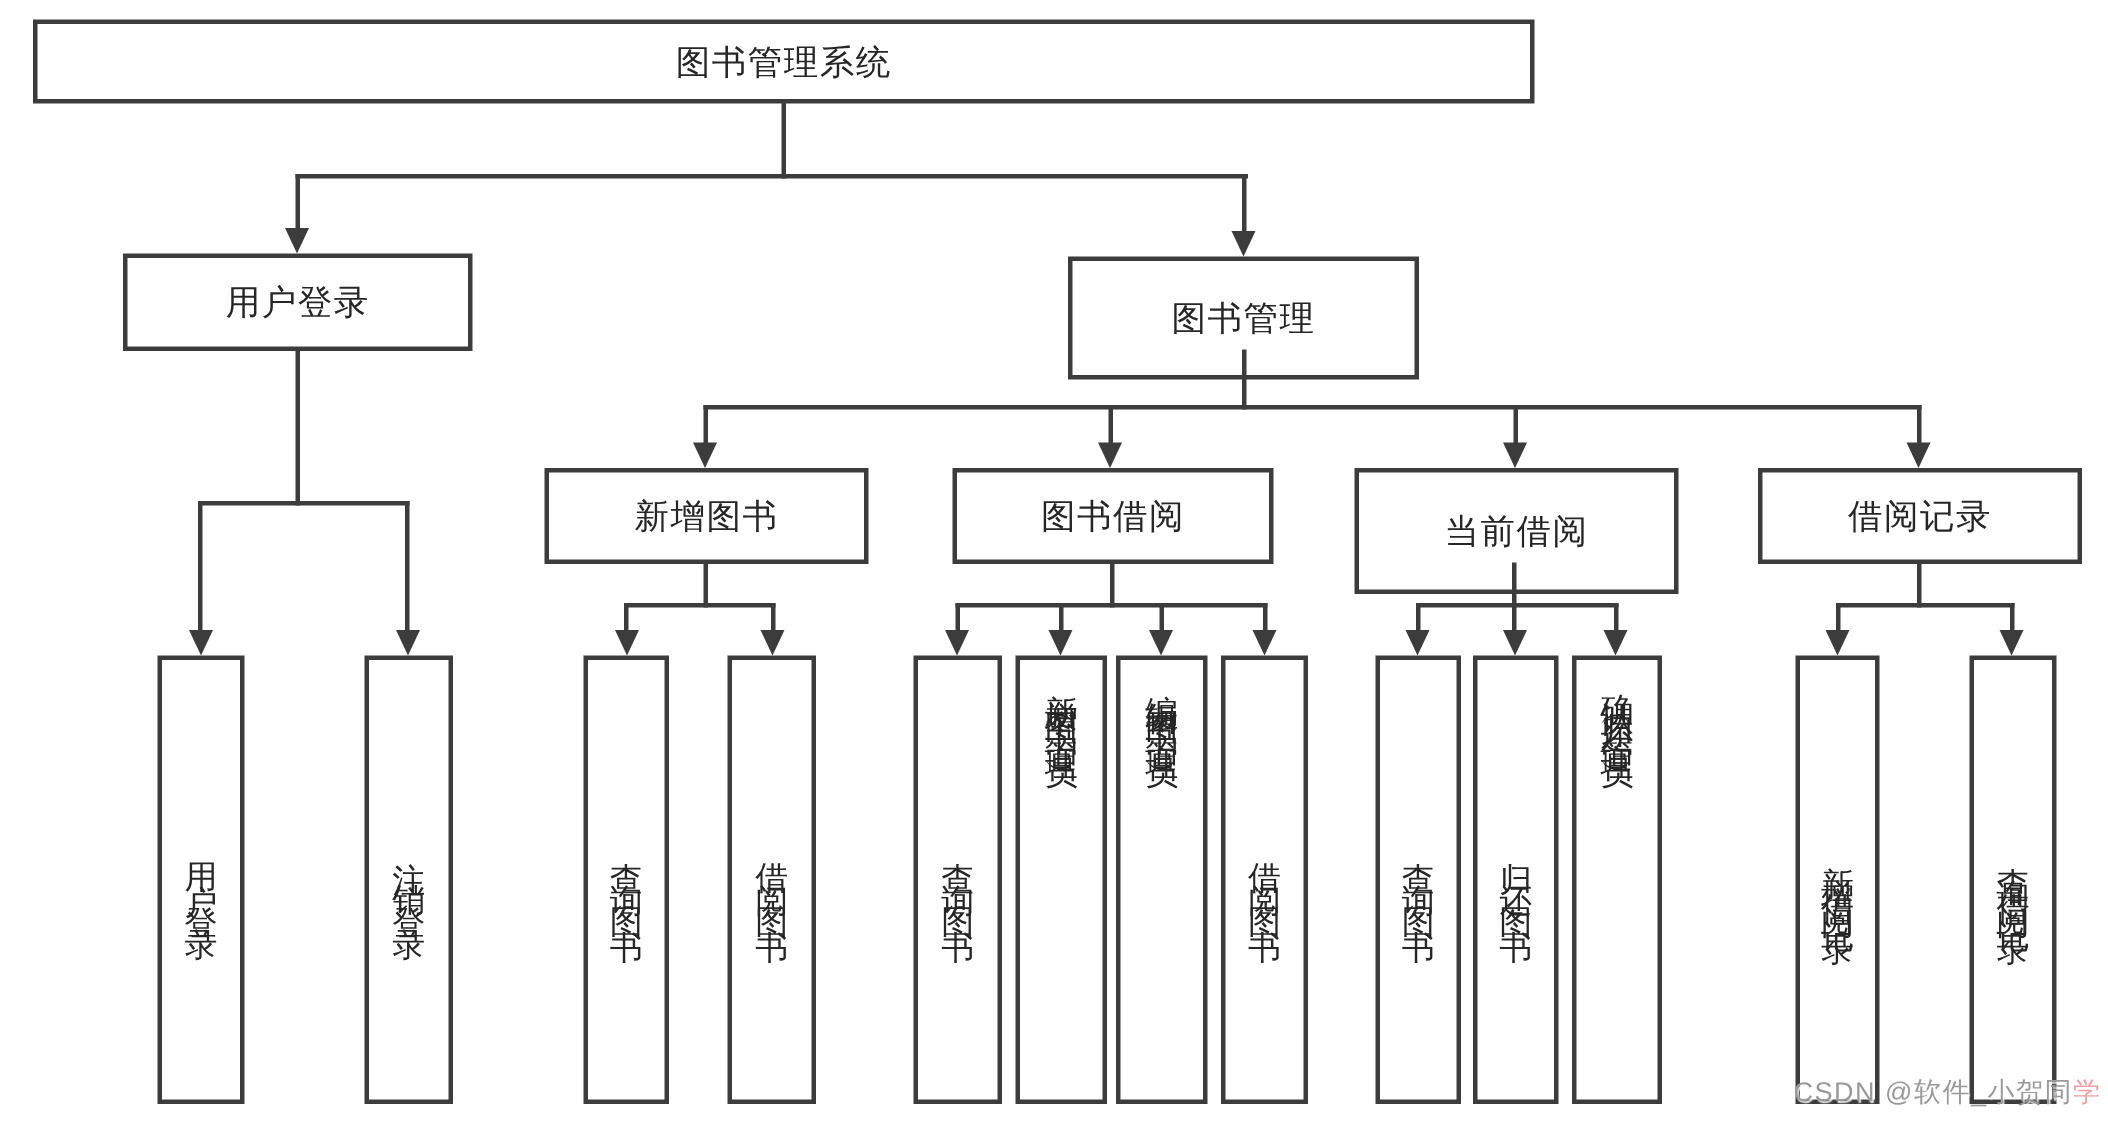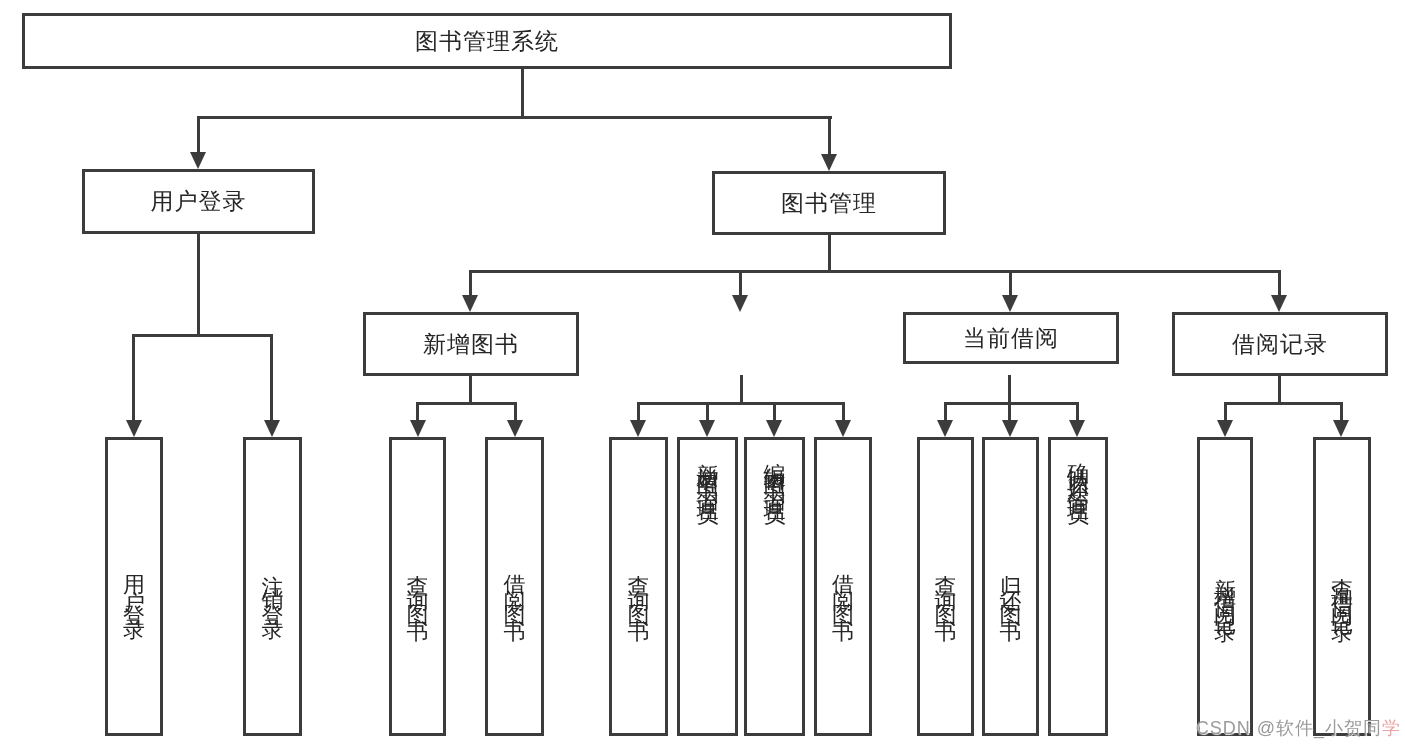--- a/index.html
+++ b/index.html
@@ -34,35 +34,35 @@
     color:#9a9a9a;text-shadow:1px 1px 1px rgba(255,255,255,0.95);
     white-space:nowrap;letter-spacing:1px;
   }
   .watermark .accent{color:#eda3a3;}
 </style>
 </head>
 <body>
 
 <div class="canvas">
 
-  <div class="box" style="left:22px;top:13px;width:930px;height:56px;">
+  <div class="box" style="left:22px;top:13px;width:1001px;height:56px;">
     <span>图书管理系统</span>
   </div>
 
   <div class="ln" style="left:521px;top:68px;width:3px;height:51px;"></div>
   <div class="ln" style="left:197px;top:116px;width:635px;height:3px;"></div>
   <div class="ln" style="left:197px;top:116px;width:3px;height:38px;"></div>
   <div class="tri" style="left:190px;top:152px;"></div>
   <div class="ln" style="left:828px;top:116px;width:3px;height:40px;"></div>
   <div class="tri" style="left:821px;top:154px;"></div>
 
   <div class="box" style="left:82px;top:169px;width:233px;height:65px;">
     <span>用户登录</span>
   </div>
-  <div class="box" style="left:712px;top:171px;width:234px;height:64px;">
+  <div class="box" style="left:712px;top:171px;width:234px;height:82px;">
     <span>图书管理</span>
   </div>
 
   <div class="ln" style="left:197px;top:232px;width:3px;height:105px;"></div>
   <div class="ln" style="left:132px;top:334px;width:141px;height:3px;"></div>
   <div class="ln" style="left:132px;top:334px;width:3px;height:88px;"></div>
   <div class="tri" style="left:126px;top:420px;"></div>
   <div class="ln" style="left:270px;top:334px;width:3px;height:88px;"></div>
   <div class="tri" style="left:264px;top:420px;"></div>
 
@@ -73,21 +73,24 @@
   <div class="ln" style="left:739px;top:270px;width:3px;height:28px;"></div>
   <div class="tri" style="left:732px;top:295px;"></div>
   <div class="ln" style="left:1009px;top:270px;width:3px;height:28px;"></div>
   <div class="tri" style="left:1002px;top:295px;"></div>
   <div class="ln" style="left:1278px;top:270px;width:3px;height:28px;"></div>
   <div class="tri" style="left:1271px;top:295px;"></div>
 
   <div class="box" style="left:363px;top:312px;width:216px;height:64px;">
     <span>新增图书</span>
   </div>
-  <div class="box" style="left:903px;top:312px;width:216px;height:52px;">
+  <div class="box" style="left:635px;top:312px;width:214px;height:64px;">
+    <span>图书借阅</span>
+  </div>
+  <div class="box" style="left:903px;top:312px;width:216px;height:84px;">
     <span>当前借阅</span>
   </div>
   <div class="box" style="left:1172px;top:312px;width:216px;height:64px;">
     <span>借阅记录</span>
   </div>
 
   <div class="ln" style="left:469px;top:375px;width:3px;height:30px;"></div>
   <div class="ln" style="left:416px;top:402px;width:101px;height:3px;"></div>
   <div class="ln" style="left:416px;top:402px;width:3px;height:21px;"></div>
   <div class="tri" style="left:410px;top:420px;"></div>

